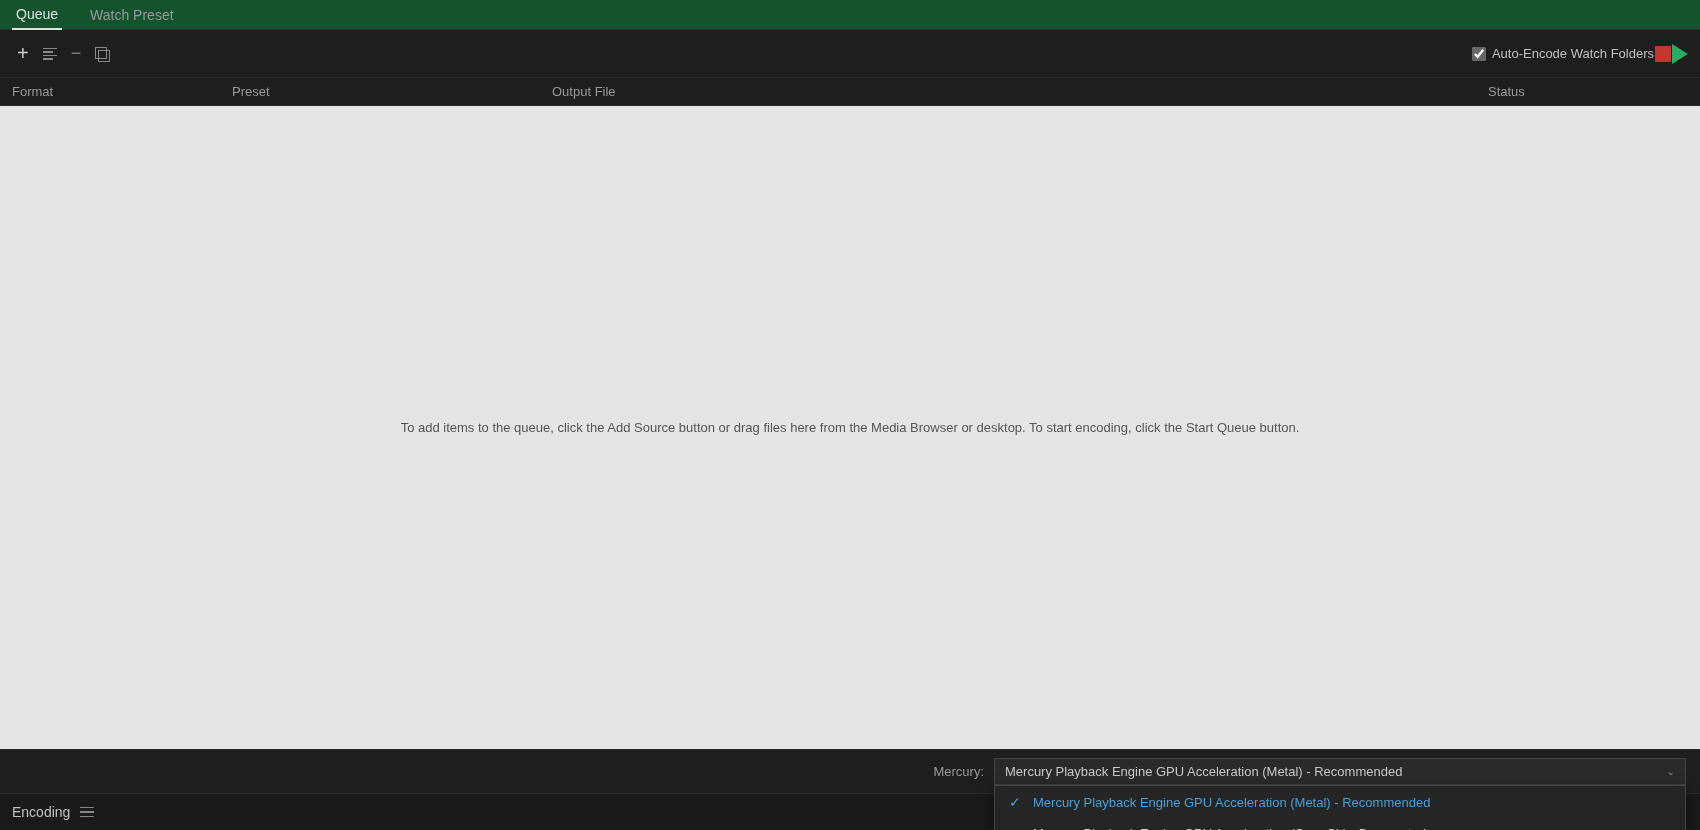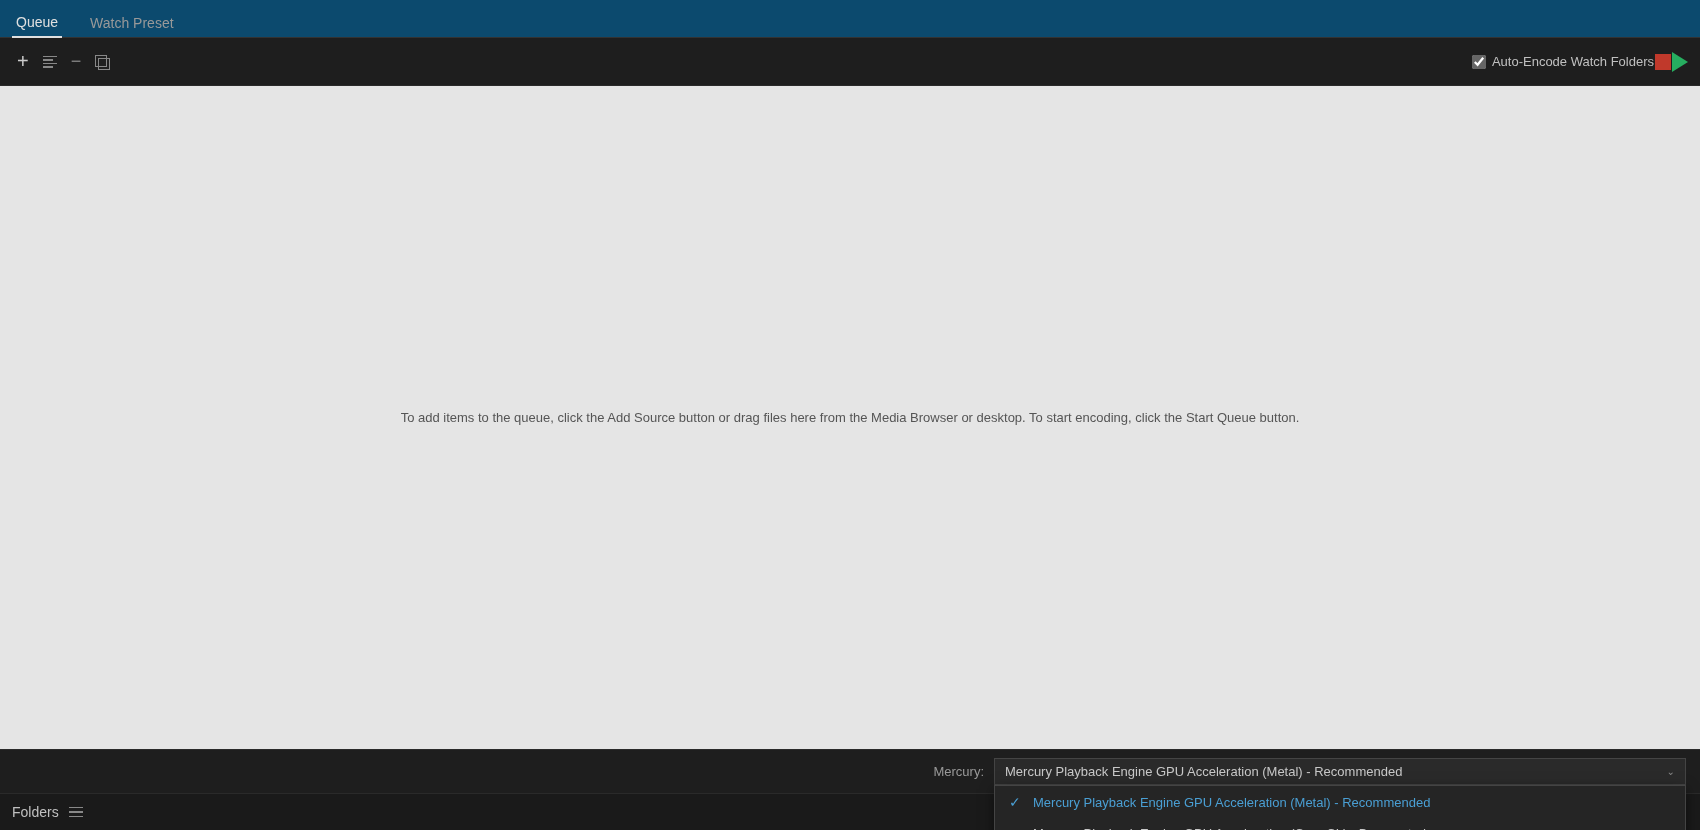--- a/index.html
+++ b/index.html
@@ -17,22 +17,22 @@
     .app-container {
       display: flex;
       flex-direction: column;
       height: 100%;
     }
 
     
     .tab-bar {
       display: flex;
       align-items: flex-end;
-      background: #0c4a6e;
-      padding: 8px 12px 0 12px;
+      background: #14532d;
+      padding: 0 12px 0 12px;
       border-bottom: 1px solid #333;
       gap: 24px;
     }
 
     .tab {
       padding: 6px 4px;
       cursor: pointer;
       color: #999;
       font-size: 14px;
       font-weight: 500;
@@ -323,20 +323,26 @@
     <div class="toolbar-right">
       <label class="auto-encode-label">
         <input type="checkbox" checked="" style="">
         <span>Auto-Encode Watch Folders</span>
       </label>
       <button class="stop-btn" title="Stop"></button>
       <div class="play-btn" title="Start Queue"></div>
     </div>
   </div>
 
+  <div class="column-headers">
+    <div class="column-header">Format</div>
+    <div class="column-header">Preset</div>
+    <div class="column-header">Output File</div>
+    <div class="column-header">Status</div>
+  </div>
 
   <div class="queue-area">
     <p class="empty-queue-message">To add items to the queue, click the Add Source button or drag files here from the Media Browser or desktop.  To start encoding, click the Start Queue button.</p>
   </div>
 
   <div class="renderer-row">
     <span class="renderer-label">Mercury:</span>
     <div class="renderer-select-wrapper">
       <div class="renderer-select-display">
         <span>Mercury Playback Engine GPU Acceleration (Metal) - Recommended</span>
@@ -351,21 +357,21 @@
           <span class="no-check"></span>
           <span>Mercury Playback Engine GPU Acceleration (OpenCL) - Deprecated</span>
         </div>
 
       </div>
     </div>
   </div>
 
   <div class="encoding-section">
     <div class="encoding-title">
-      <span>Folders</span>
+      <span>Encoding</span>
       <div class="hamburger-icon">
         <span></span>
           <span></span>
           <span></span>
       </div>
     </div>
   </div>
 
 </div>
 

